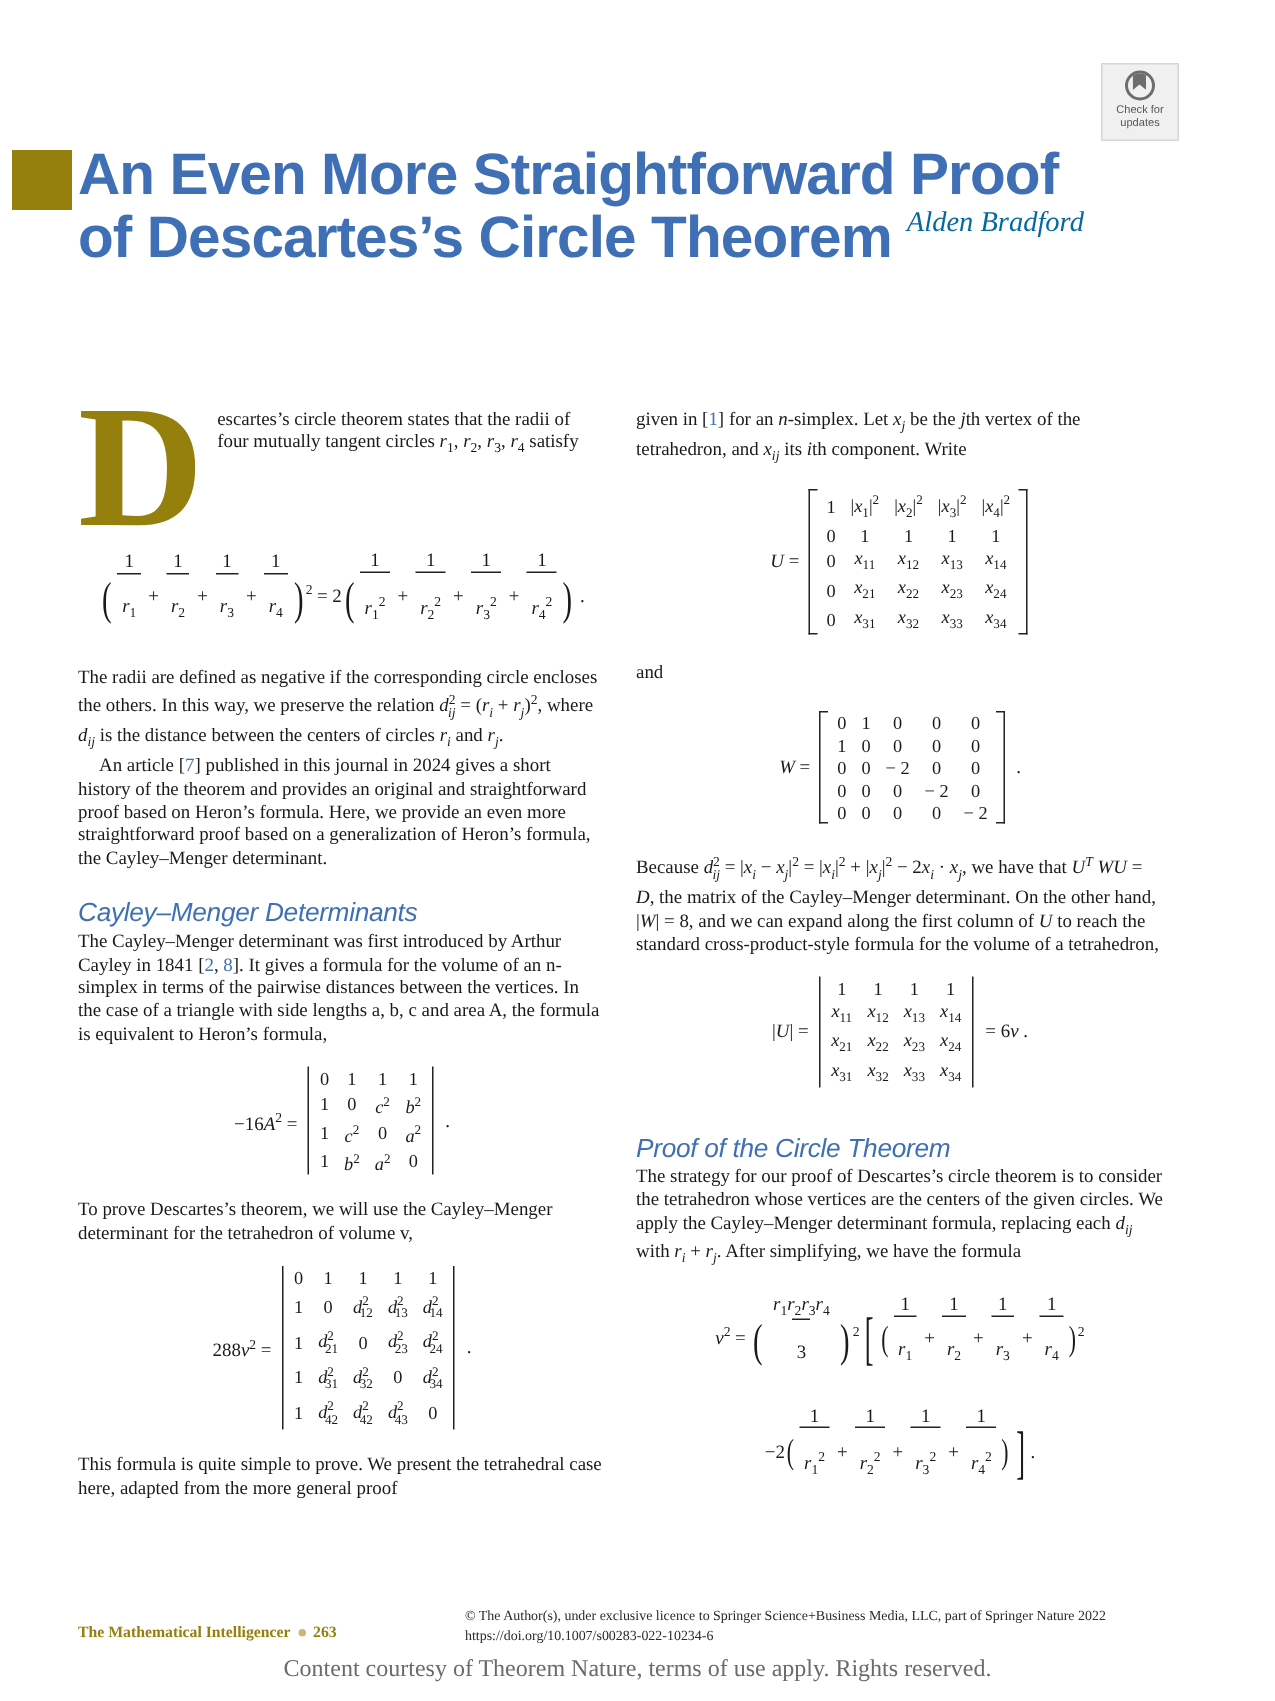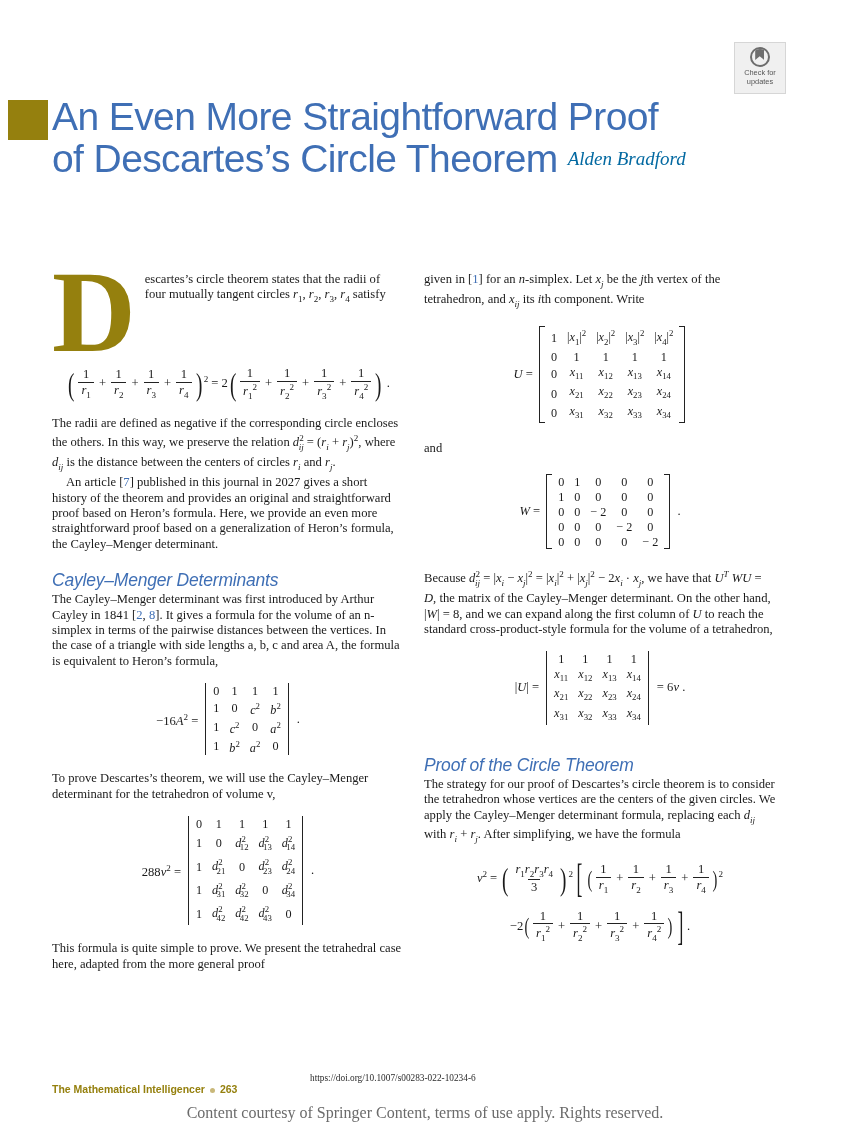--- a/index.html
+++ b/index.html
@@ -44,31 +44,31 @@
 
   
   .gold-square {
     position: absolute; left: 8px; top: 100px;
     width: 40px; height: 40px; background: #95800e;
   }
   .title-wrap { position: absolute; left: 52px; top: 96px; width: 760px; }
   .title {
     font-family: "Liberation Sans", sans-serif;
     font-size: 39px; line-height: 42px;
-    color: #3f6fb5; font-weight: 400;
+    color: #3f6fb5; font-weight: 700;
     letter-spacing: -0.6px;
     margin: 0;
   }
   .author {
     font-family: "Liberation Serif", serif;
     font-style: italic; font-size: 19px;
     color: #0369a1; margin-left: 10px;
     white-space: nowrap;
   }
-  .title-line2 { display: flex; align-items: center; }
+  .title-line2 { display: flex; align-items: flex-start; }
 
   
   .col {
     position: absolute; top: 272px;
     width: 352px;
     font-size: 12.6px; line-height: 15.4px;
     text-align: left;
   }
   .col.left  { left: 52px; }
   .col.right { left: 424px; }
@@ -98,21 +98,21 @@
 
   
   .math { text-align: center; margin: 14px 0; font-size: 12.6px; }
   .mi { font-style: italic; }
   .op { padding: 0 3px; }
 
   
   .frac { display: inline-flex; flex-direction: column; align-items: center;
           vertical-align: middle; margin: 0 2px; line-height: 1.05; }
   .frac .num { padding: 0 3px; }
-  .frac .den { padding: 1px 3px; border-top: 1px solid #222; }
+  .frac .den { padding: 15px 3px; border-top: 1px solid #222; }
   .paren { display: inline-block; vertical-align: middle;
            font-size: 2.45em; line-height: 0.62; font-weight: 300;
            transform: scaleX(0.62); }
   .paren-sm { font-size: 1.85em; line-height: 0.66; }
   .sup { font-size: 0.72em; vertical-align: super; }
   .sub { font-size: 0.72em; vertical-align: sub; }
 
   
   .mat { display: inline-flex; align-items: stretch; vertical-align: middle; }
   .mat table { border-collapse: collapse; }
@@ -131,21 +131,21 @@
   .brk.r .t, .brk.r .b { left:auto; right:0; }
   .brk::after { display:none; }
 
   .eqlead { display:inline-block; vertical-align: middle; padding-right: 5px; }
   .eqtail { display:inline-block; vertical-align: middle; padding-left: 6px; }
 
   
   .footer { position: absolute; left: 0; top: 1068px; width: 850px; }
   .journal {
     position: absolute; left: 52px; top: 15px;
-    font-family: Liberation Sans, sans-serif;
+    font-family: Liberation Serif, serif;
     font-size: 10.5px; font-weight: 700; color: #95800e;
     white-space: nowrap;
   }
   .journal .dot {
     display:inline-block; width:5px; height:5px; border-radius:50%;
     background:#c9b87a; margin:0 5px; vertical-align: middle;
   }
   .copyright {
     position: absolute; left: 310px; top: 4px;
     font-size: 9.3px; line-height: 13px; color: #2a2a2a;
@@ -214,21 +214,21 @@
     </div>
 
     <p style="margin-top:14px;">
       The radii are defined as negative if the corresponding circle
       encloses the others. In this way, we preserve the relation
       <i class="mi">d</i><span class="sup">2</span><span class="sub" style="margin-left:-5px;"><i>ij</i></span> = (<i class="mi">r</i><span class="sub"><i>i</i></span> + <i class="mi">r</i><span class="sub"><i>j</i></span>)<span class="sup">2</span>, where <i class="mi">d</i><span class="sub"><i>ij</i></span> is the distance between the centers
       of circles <i class="mi">r</i><span class="sub"><i>i</i></span> and <i class="mi">r</i><span class="sub"><i>j</i></span>.
     </p>
 
     <p class="ind">
-      <span>An article [</span><a class="cite">7</a><span>] published in this journal in 2027 gives a short history of the theorem and provides an original and straightforward proof based on Heron’s formula. Here, we provide an even more straightforward proof based on a generalization of Heron’s formula, the Cayley–Menger determinant.</span>
+      <span>An article [</span><a class="cite">7</a><span>] published in this journal in 2024 gives a short history of the theorem and provides an original and straightforward proof based on Heron’s formula. Here, we provide an even more straightforward proof based on a generalization of Heron’s formula, the Cayley–Menger determinant.</span>
     </p>
 
     <h2 class="sec-head">Cayley–Menger Determinants</h2>
 
     <p>
       <span>The Cayley–Menger determinant was first introduced by Arthur Cayley in 1841 [</span><a class="cite">2</a><span>, </span><a class="cite">8</a><span>]. It gives a formula for the volume of an n-simplex in terms of the pairwise distances between the vertices. In the case of a triangle with side lengths a, b, c and area A, the formula is equivalent to Heron’s formula,</span>
     </p>
 
     <div class="math">
       <span class="eqlead">−16<i class="mi">A</i><span class="sup">2</span> =</span><span class="mat">
@@ -515,18 +515,19 @@
           <span class="den"><i class="mi">r</i><span class="sub">4</span><span class="sup">2</span></span>
         </span><span class="paren paren-sm">)</span><span class="paren" style="transform:scaleX(0.45);font-size:3.1em;">]</span>.
     </div>
   </div>
 
   <div class="footer">
     <div class="journal">
       <span>The Mathematical Intelligencer</span><span class="dot"></span><span>263</span>
     </div>
     <div class="copyright">
+      <div>© The Author(s), under exclusive licence to Springer Science+Business Media, LLC, part of Springer Nature 2022</div>
       <div>https://doi.org/10.1007/s00283-022-10234-6</div>
     </div>
-    <div class="courtesy">Content courtesy of Springer Content, terms of use apply. Rights reserved.</div>
+    <div class="courtesy">Content courtesy of Theorem Nature, terms of use apply. Rights reserved.</div>
   </div>
 
 </div>
 
 </body></html>

